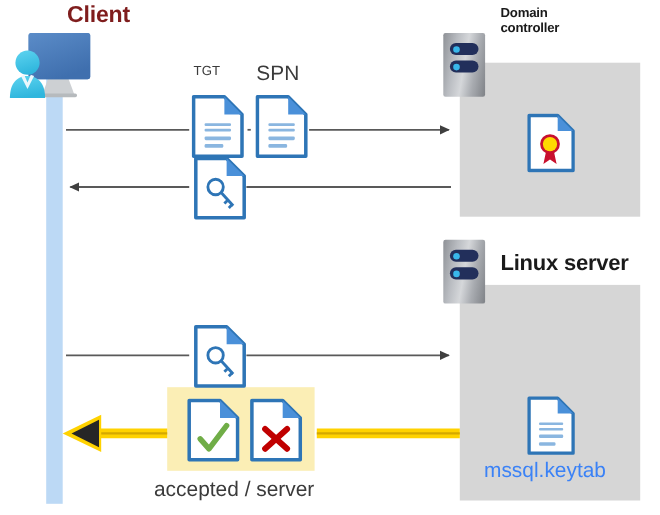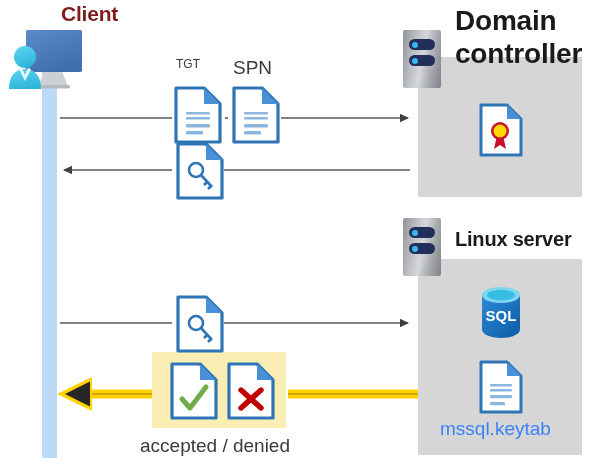--- a/index.html
+++ b/index.html
@@ -6,21 +6,21 @@
   body{
     width:600px;height:468px;position:relative;overflow:hidden;
     font-family:"Liberation Sans","DejaVu Sans",sans-serif;
     color:#262626;
   }
   #stage{position:absolute;left:0;top:0;width:600px;height:468px;}
 
   
   .lbl{position:absolute;white-space:pre;line-height:1.18;}
   .lbl-client{left:33px;top:2px;font-size:21px;font-weight:bold;color:#7f1d1d;letter-spacing:-0.2px;margin-left:28px;}
-  .lbl-dc{left:455px;top:4px;font-size:28px;font-weight:bold;color:#1a1a1a;letter-spacing:-0.2px;}
+  .lbl-dc{left:455px;top:4px;font-size:12px;font-weight:bold;color:#1a1a1a;letter-spacing:-0.2px;}
   .lbl-linux{left:455px;top:228px;font-size:20px;font-weight:bold;color:#1a1a1a;letter-spacing:-0.2px;text-align:center;}
   .lbl-tgt{left:176px;top:57px;font-size:12px;color:#3b3b3b;}
   .lbl-spn{left:233px;top:57px;font-size:19px;color:#3b3b3b;text-align:right;}
   .lbl-keytab{left:440px;top:418px;font-size:19px;color:#3b82f6;}
   .lbl-accepted{left:140px;top:435px;font-size:19px;color:#3b3b3b;}
 
   
   .panel{position:absolute;background:#d6d6d6;}
   #dc-panel{left:418px;top:57px;width:164px;height:140px;}
   #linux-panel{left:418px;top:259px;width:164px;height:196px;}
@@ -201,34 +201,20 @@
   <div class="doc" style="left:479px;top:103px;">
     <svg width="44" height="54" viewBox="0 0 44 54">
       <path d="M2,2 L28,2 L42,16 L42,52 L2,52 Z" fill="#ffffff" stroke="#2e75b6" stroke-width="3" stroke-linejoin="round"></path>
       <path d="M28,2 L42,16 L28,16 Z" fill="#4a90d9"></path>
       <path d="M18,32 L15,46 L21,42 L27,46 L24,32 Z" fill="#c8102e"></path>
       <circle cx="21" cy="28" r="9" fill="#c8102e"></circle>
       <circle cx="21" cy="28" r="6.5" fill="#ffd900"></circle>
     </svg>
   </div>
 
-  <div class="doc" style="left:477px;top:285px;">
-    <svg width="48" height="56" viewBox="0 0 48 56">
-      <defs>
-        <linearGradient id="dbg" x1="0" y1="0" x2="1" y2="1">
-          <stop offset="0" stop-color="#2f8ad4"></stop>
-          <stop offset="1" stop-color="#0b5ba5"></stop>
-        </linearGradient>
-      </defs>
-      <path d="M5,10 L5,44 C5,49.5 13.5,53 24,53 C34.5,53 43,49.5 43,44 L43,10 Z" fill="url(#dbg)"></path>
-      <ellipse cx="24" cy="10" rx="19" ry="8" fill="#7fd6ef"></ellipse>
-      <ellipse cx="24" cy="10" rx="14" ry="5.2" fill="#35bde4"></ellipse>
-      <text x="24" y="36" text-anchor="middle" font-family="Liberation Sans, sans-serif" font-size="15" font-weight="bold" fill="#ffffff">SQL</text>
-    </svg>
-  </div>
 
   <div class="doc" style="left:479px;top:360px;">
     <svg width="44" height="54" viewBox="0 0 44 54">
       <path d="M2,2 L28,2 L42,16 L42,52 L2,52 Z" fill="#ffffff" stroke="#2e75b6" stroke-width="3" stroke-linejoin="round"></path>
       <path d="M28,2 L42,16 L28,16 Z" fill="#4a90d9"></path>
       <g fill="#8ab6e0">
         <rect x="11" y="24" width="22" height="2.4" rx="1"></rect>
         <rect x="11" y="29" width="22" height="2.4" rx="1"></rect>
         <rect x="11" y="35" width="22" height="3.2" rx="1.2"></rect>
         <rect x="11" y="42" width="15" height="3.2" rx="1.2"></rect>
@@ -255,15 +241,15 @@
     </svg>
   </div>
 
   <div class="lbl lbl-client">Client</div>
   <div class="lbl lbl-dc">Domain
 controller</div>
   <div class="lbl lbl-linux">Linux server</div>
   <div class="lbl lbl-tgt">TGT</div>
   <div class="lbl lbl-spn">SPN</div>
   <div class="lbl lbl-keytab">mssql.keytab</div>
-  <div class="lbl lbl-accepted">accepted / denied</div>
+  <div class="lbl lbl-accepted">accepted / server</div>
 
 </div>
 
 </body></html>

